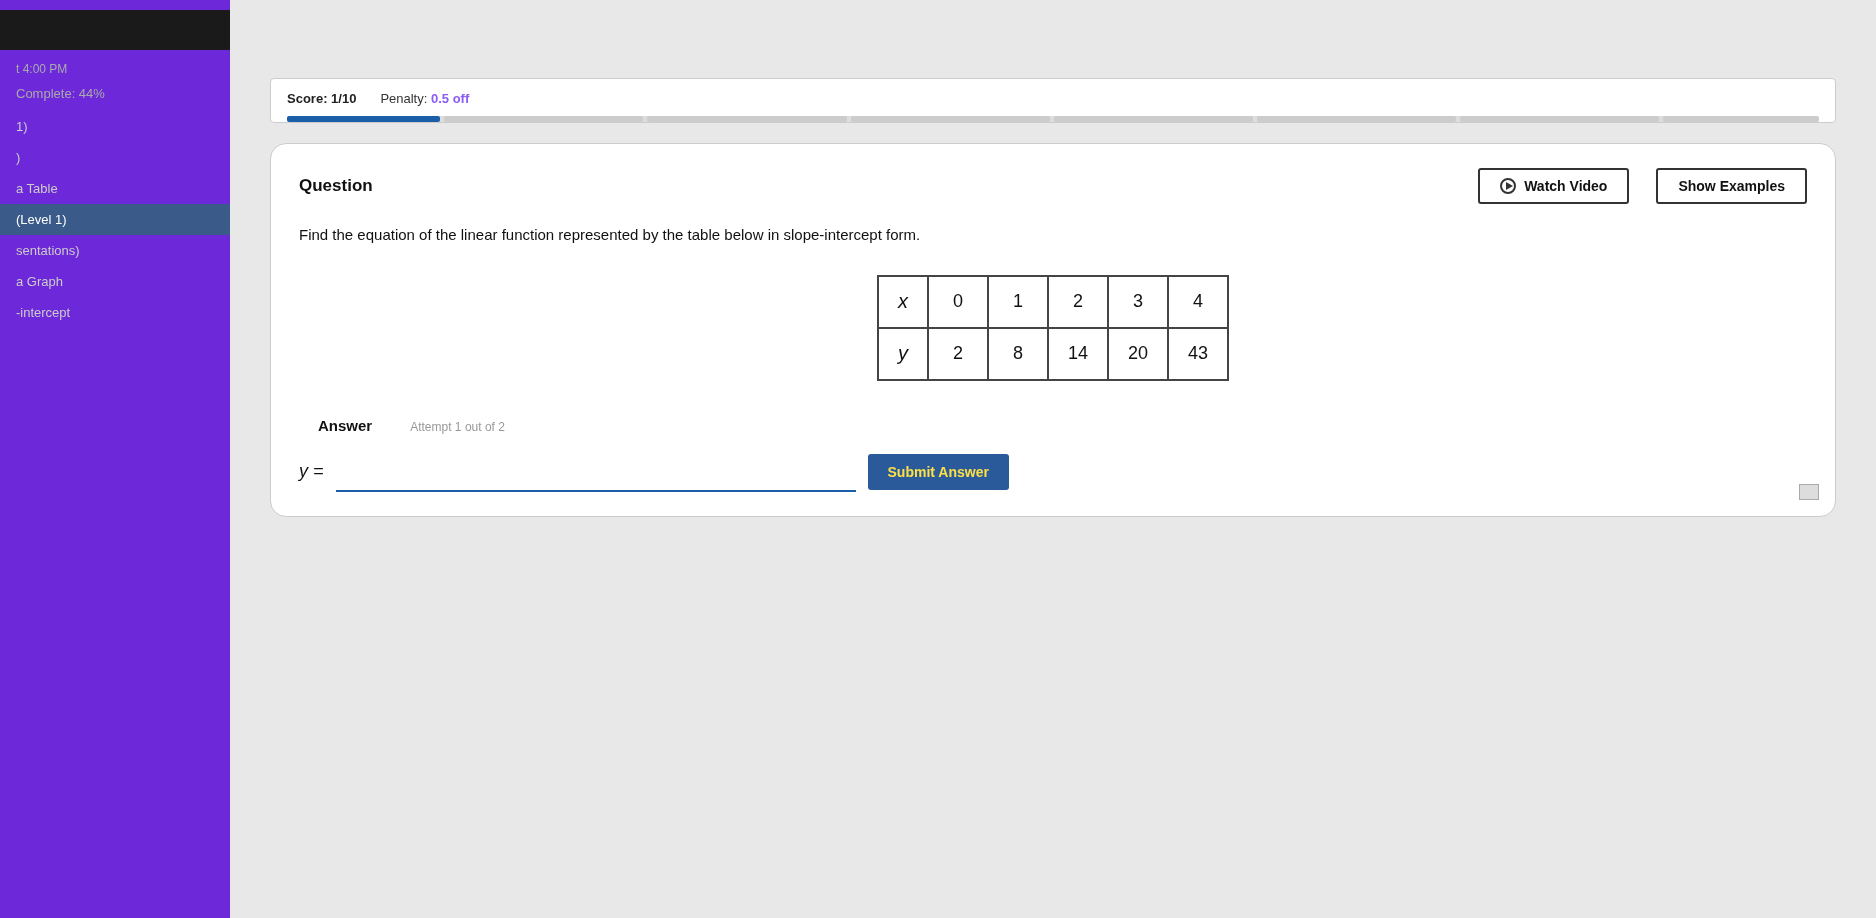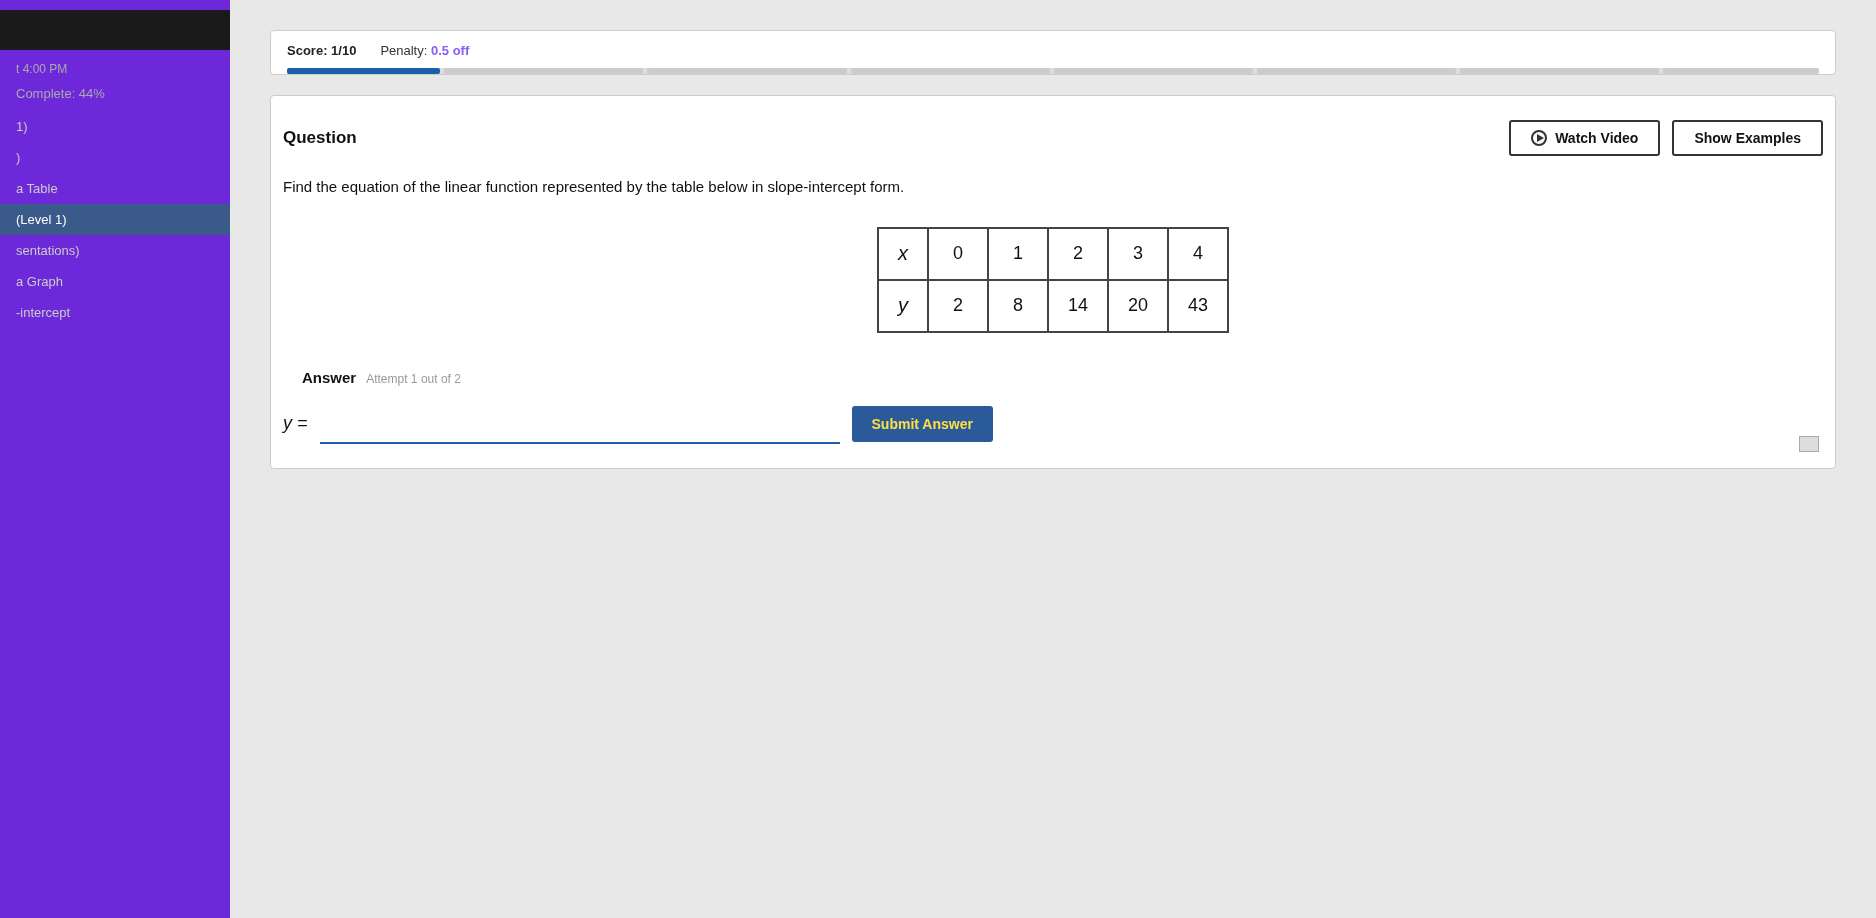--- a/index.html
+++ b/index.html
@@ -57,20 +57,21 @@
       margin-bottom: 20px;
       color: #111;
     }
 
     .score-bar-container {
       background: white;
       border: 1px solid #ccc;
       border-radius: 4px;
       padding: 12px 16px 0 16px;
       margin-bottom: 20px;
+      margin-top: 48px;
     }
 
     .score-line {
       display: flex;
       align-items: center;
       gap: 24px;
       margin-bottom: 10px;
     }
 
     .score-label {
@@ -100,42 +101,42 @@
     }
 
     .progress-segment {
       height: 6px;
       border-radius: 2px;
     }
 
     .question-section {
       background: white;
       border: 1px solid #ccc;
-      border-radius: 4px;
-      padding: 24px 12px;
+      border-radius: 16px;
+      padding: 24px 28px;
       margin-top: 0;
       position: relative;
     }
 
     .question-header {
       display: flex;
       align-items: center;
       justify-content: space-between;
       margin-bottom: 20px;
     }
 
     .question-label {
       font-size: 17px;
       font-weight: bold;
       color: #111;
     }
 
     .header-buttons {
       display: flex;
-      gap: 12px;
+      gap: 27px;
     }
 
     .btn-watch {
       display: flex;
       align-items: center;
       gap: 8px;
       border: 2px solid #333;
       background: white;
       padding: 8px 20px;
       font-size: 14px;
@@ -213,20 +214,21 @@
       font-weight: bold;
       color: #111;
       margin-bottom: 4px;
       margin-left: 19px;
     }
 
     .attempt-text {
       font-size: 12px;
       color: #999;
       margin-bottom: 10px;
+      margin-left: 28px;
     }
 
     .answer-row {
       display: flex;
       align-items: center;
       gap: 12px;
       margin-top: 8px;
     }
 
     .y-equals {

